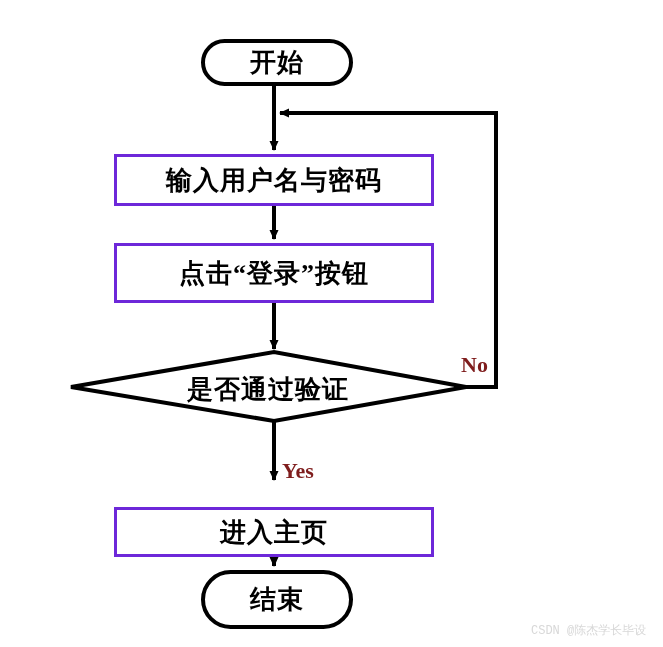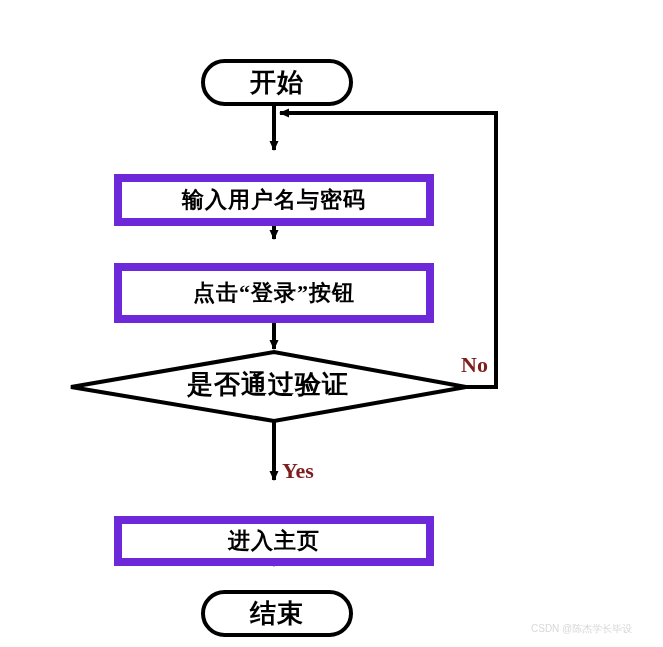--- a/index.html
+++ b/index.html
@@ -24,61 +24,60 @@
   .node {
     position: absolute;
     box-sizing: border-box;
     display: flex;
     align-items: center;
     justify-content: center;
     background: #ffffff;
     color: #000000;
     font-weight: bold;
     letter-spacing: 1px;
-    margin-top: 20px;
   }
   .terminator {
     border: 4px solid #000000;
     border-radius: 999px;
     font-size: 26px;
   }
   .process {
-    border: 8px solid #6d28d9;
-    font-size: 22px;
+    border: 3px solid #6d28d9;
+    font-size: 26px;
   }
   .decision-label {
     position: absolute;
     display: flex;
-    align-items: flex-start;
+    align-items: flex-end;
     justify-content: center;
     font-size: 26px;
     font-weight: bold;
     color: #000000;
     letter-spacing: 1px;
   }
   .edge-label {
     position: absolute;
     font-size: 22px;
     font-weight: bold;
     color: #7f1d1d;
     font-family: "Liberation Serif", "DejaVu Serif", serif;
   }
   .watermark {
     position: absolute;
-    font-size: 10px;
+    font-size: 12px;
     color: #d8d8d8;
-    font-family: Liberation Sans, sans-serif;
+    font-family: Liberation Mono, monospace;
     white-space: nowrap;
   }
   
   #node-start  { left: 201px; top: 39px;  width: 152px; height: 47px; }
   #node-input  { left: 114px; top: 154px; width: 320px; height: 52px; }
   #node-click  { left: 114px; top: 243px; width: 320px; height: 60px; }
-  #node-home   { left: 114px; top: 496px; width: 320px; height: 50px; }
-  #node-end    { left: 201px; top: 570px; width: 152px; height: 47px; }
+  #node-home   { left: 114px; top: 507px; width: 320px; height: 50px; }
+  #node-end    { left: 201px; top: 570px; width: 152px; height: 59px; }
   #label-decision { left: 148px; top: 367px; width: 240px; height: 40px; }
   #label-no  { left: 461px; top: 352px; }
   #label-yes { left: 282px; top: 458px; }
   #watermark-csdn { left: 531px; top: 622px; }
 </style>
 </head>
 <body>
 
 <svg id="canvas" viewBox="0 0 663 647">
   <defs>

